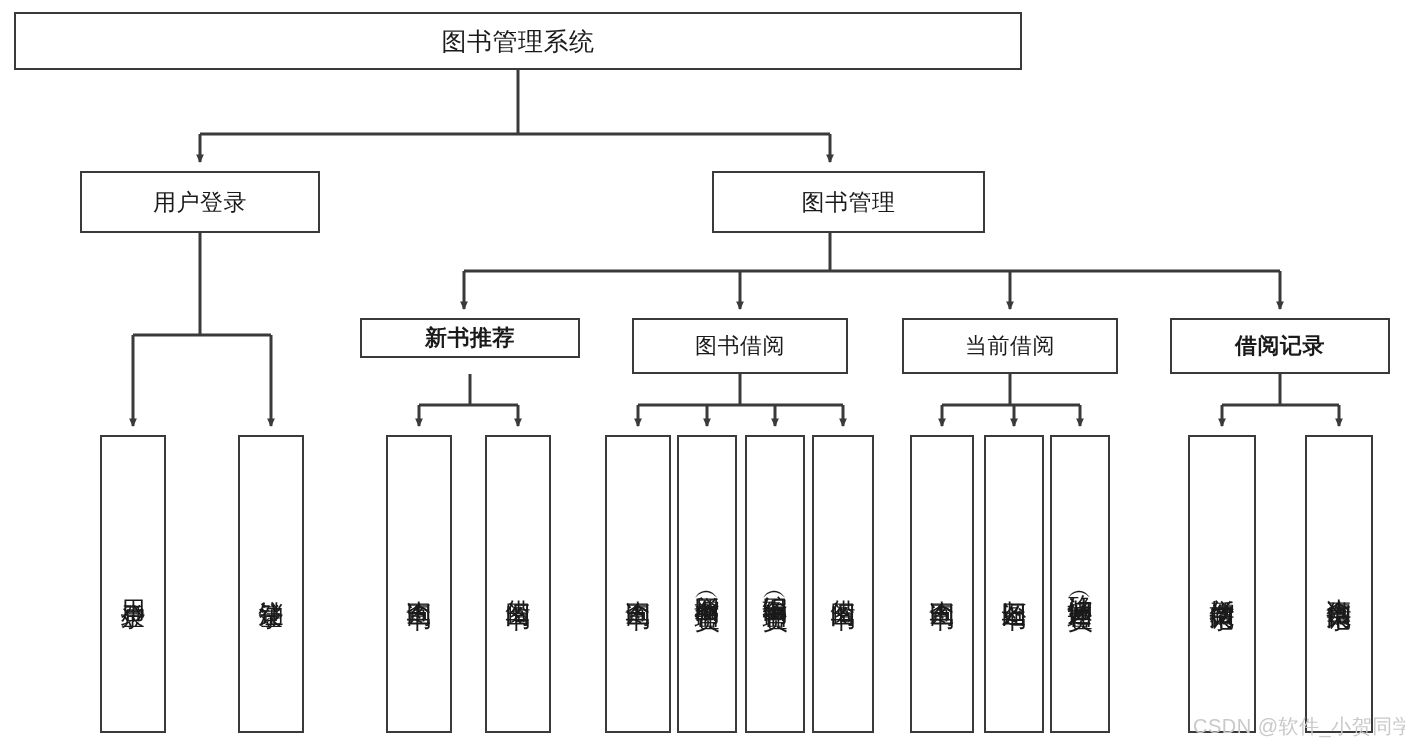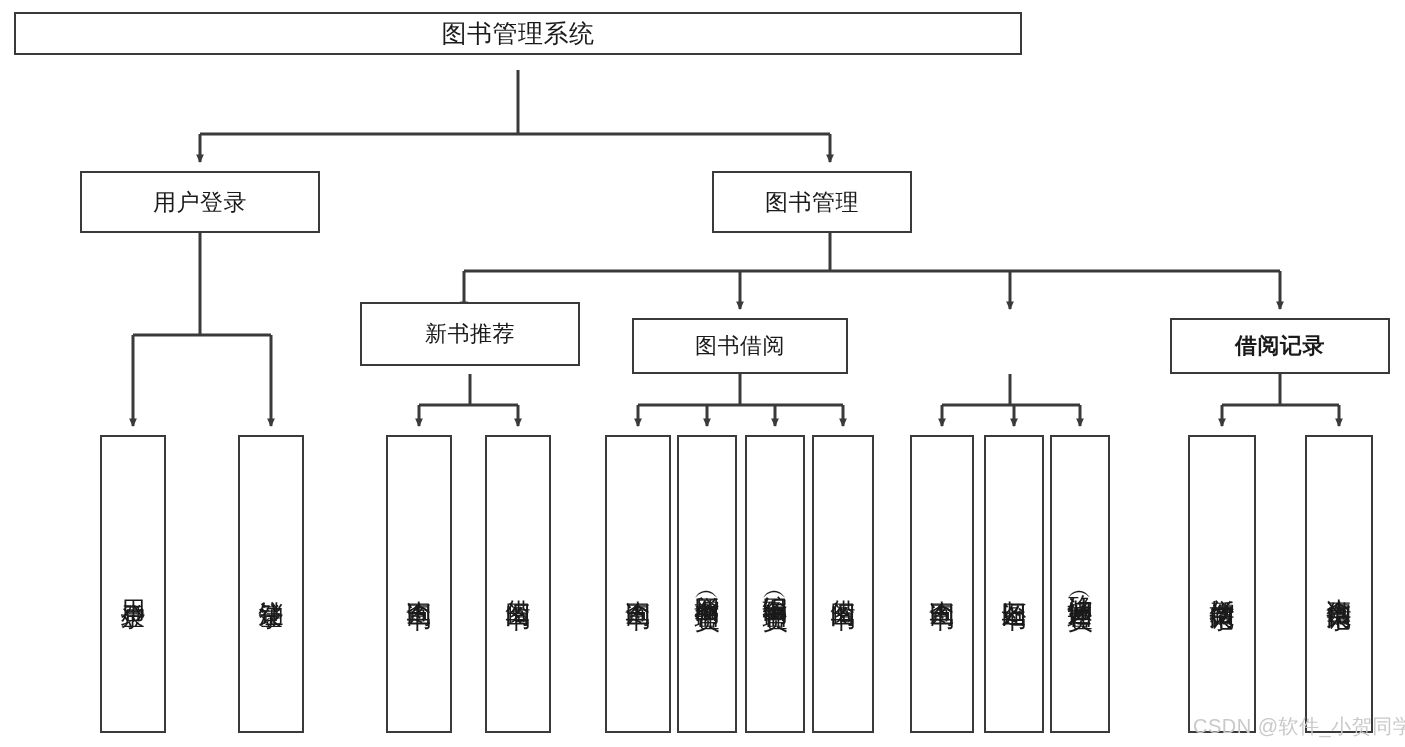--- a/index.html
+++ b/index.html
@@ -114,36 +114,39 @@
       <path d="M1014,405 L1014,426" marker-end="url(#arrow)"></path>
       <path d="M1080,405 L1080,426" marker-end="url(#arrow)"></path>
 
       <path d="M1280,374 L1280,405"></path>
       <path d="M1222,405 L1339,405"></path>
       <path d="M1222,405 L1222,426" marker-end="url(#arrow)"></path>
       <path d="M1339,405 L1339,426" marker-end="url(#arrow)"></path>
     </g>
   </svg>
 
-  <div class="node root" style="left: 14px; top: 12px; width: 1008px; height: 43px;">
+  <div class="node root" style="left: 14px; top: 12px; width: 1008px; height: 58px;">
     <span class="label">图书管理系统</span>
   </div>
 
   <div class="node lvl2" style="left: 80px; top: 171px; width: 240px; height: 62px;">
     <span class="label">用户登录</span>
   </div>
-  <div class="node lvl2" style="left: 712px; top: 171px; width: 200px; height: 62px;">
+  <div class="node lvl2" style="left: 712px; top: 171px; width: 273px; height: 62px;">
     <span class="label">图书管理</span>
   </div>
 
-  <div class="node lvl3" style="left: 360px; top: 302px; width: 220px; height: 64px;">
+  <div class="node lvl3" style="left: 360px; top: 318px; width: 220px; height: 40px; font-weight: bold;">
     <span class="label">新书推荐</span>
   </div>
   <div class="node lvl3" style="left: 632px; top: 318px; width: 216px; height: 56px; justify-content: center;">
     <span class="label">图书借阅</span>
+  </div>
+  <div class="node lvl3" style="left: 902px; top: 318px; width: 216px; height: 56px;">
+    <span class="label">当前借阅</span>
   </div>
   <div class="node lvl3" style="left: 1170px; top: 318px; width: 220px; height: 56px; font-weight: bold;">
     <span class="label">借阅记录</span>
   </div>
 
   <div class="node leaf" style="left: 100px; top: 435px; width: 66px; height: 298px;">
     <span class="label">用户登录</span>
   </div>
   <div class="node leaf" style="left: 238px; top: 435px; width: 66px; height: 298px;">
     <span class="label">注销登录</span>

